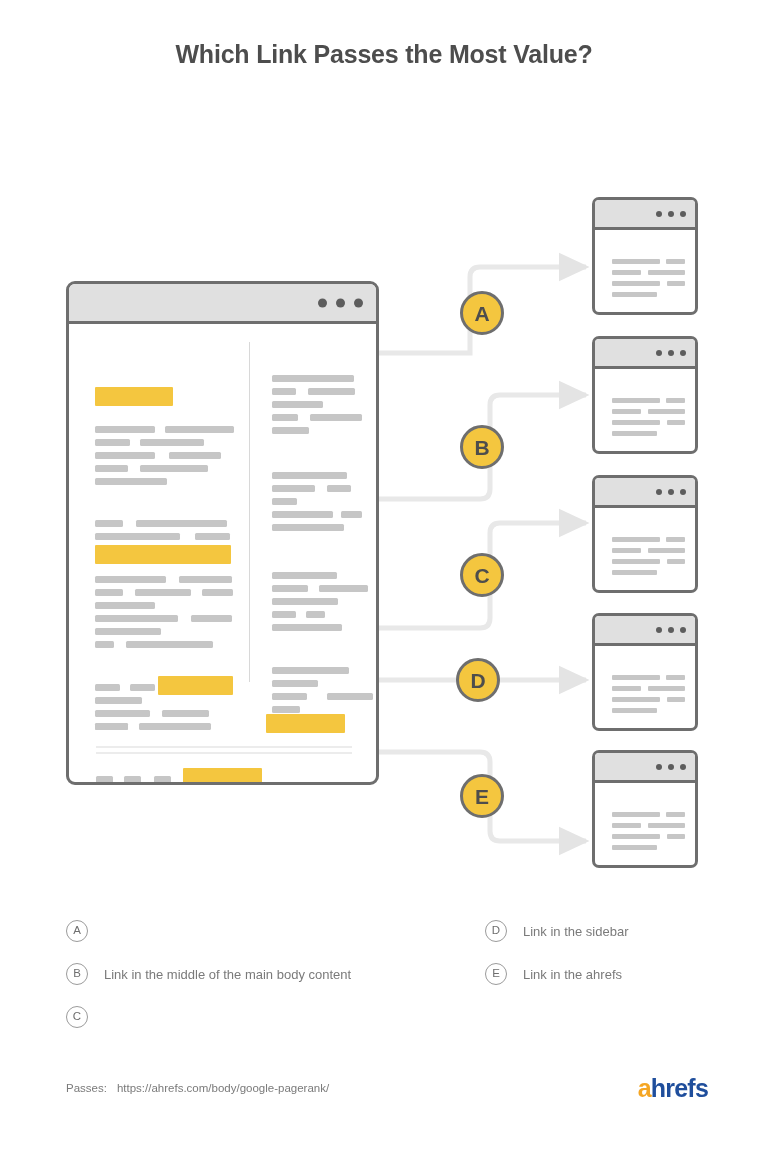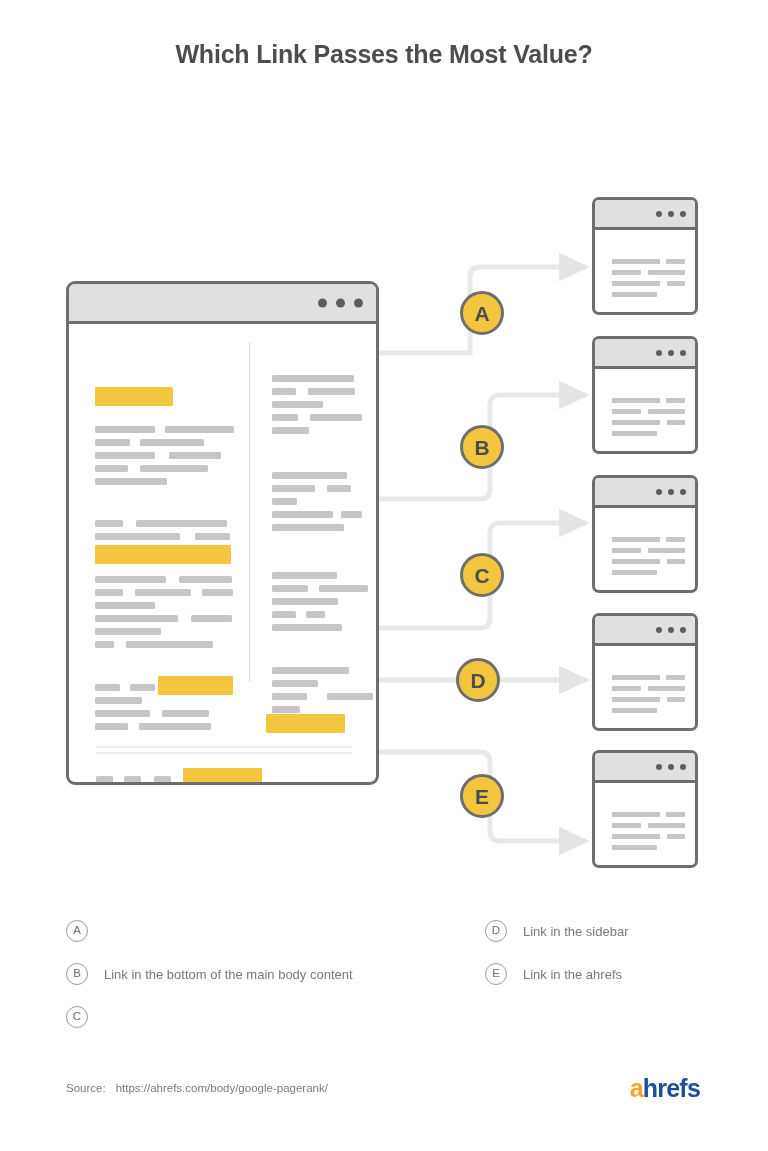--- a/index.html
+++ b/index.html
@@ -94,21 +94,21 @@
   }
   .leg-label{margin-left:16px;font-size:13px;color:#7a7a7a;white-space:nowrap;}
 
   
   .source{
     position:absolute;left:66px;top:1082px;
     font-size:11.5px;color:#7a7a7a;
     display:flex;gap:10px;
   }
   .logo{
-    position:absolute;right:68px;top:1076px;
+    position:absolute;right:60px;top:1076px;
     font-size:25px;font-weight:bold;letter-spacing:-0.8px;line-height:1;
   }
   .logo .a{color:#f5a623;}
   .logo .rest{color:#1f4e9c;}
 </style>
 </head>
 <body>
 
 <div class="page">
 
@@ -321,40 +321,40 @@
   <div class="badge" style="left:460px;top:774px;">E</div>
 
   <div class="legend">
 
     <div class="leg-item" style="left:0px;top:5px;">
       <div class="leg-circle">A</div>
     </div>
 
     <div class="leg-item" style="left:0px;top:48px;">
       <div class="leg-circle">B</div>
-      <div class="leg-label">Link in the bottom of the main body content</div>
+      <div class="leg-label">Link in the middle of the main body content</div>
     </div>
 
     <div class="leg-item" style="left:0px;top:91px;">
       <div class="leg-circle">C</div>
     </div>
 
     <div class="leg-item" style="left:419px;top:5px;">
       <div class="leg-circle">D</div>
       <div class="leg-label">Link in the sidebar</div>
     </div>
 
     <div class="leg-item" style="left:419px;top:48px;">
       <div class="leg-circle">E</div>
       <div class="leg-label">Link in the ahrefs</div>
     </div>
   </div>
 
   <div class="source">
-    <span>Source:</span>
+    <span>Passes:</span>
     <span>https://ahrefs.com/body/google-pagerank/</span>
   </div>
 
   <div class="logo">
     <span class="a">a</span><span class="rest">hrefs</span>
   </div>
 
 </div>
 
 </body></html>

